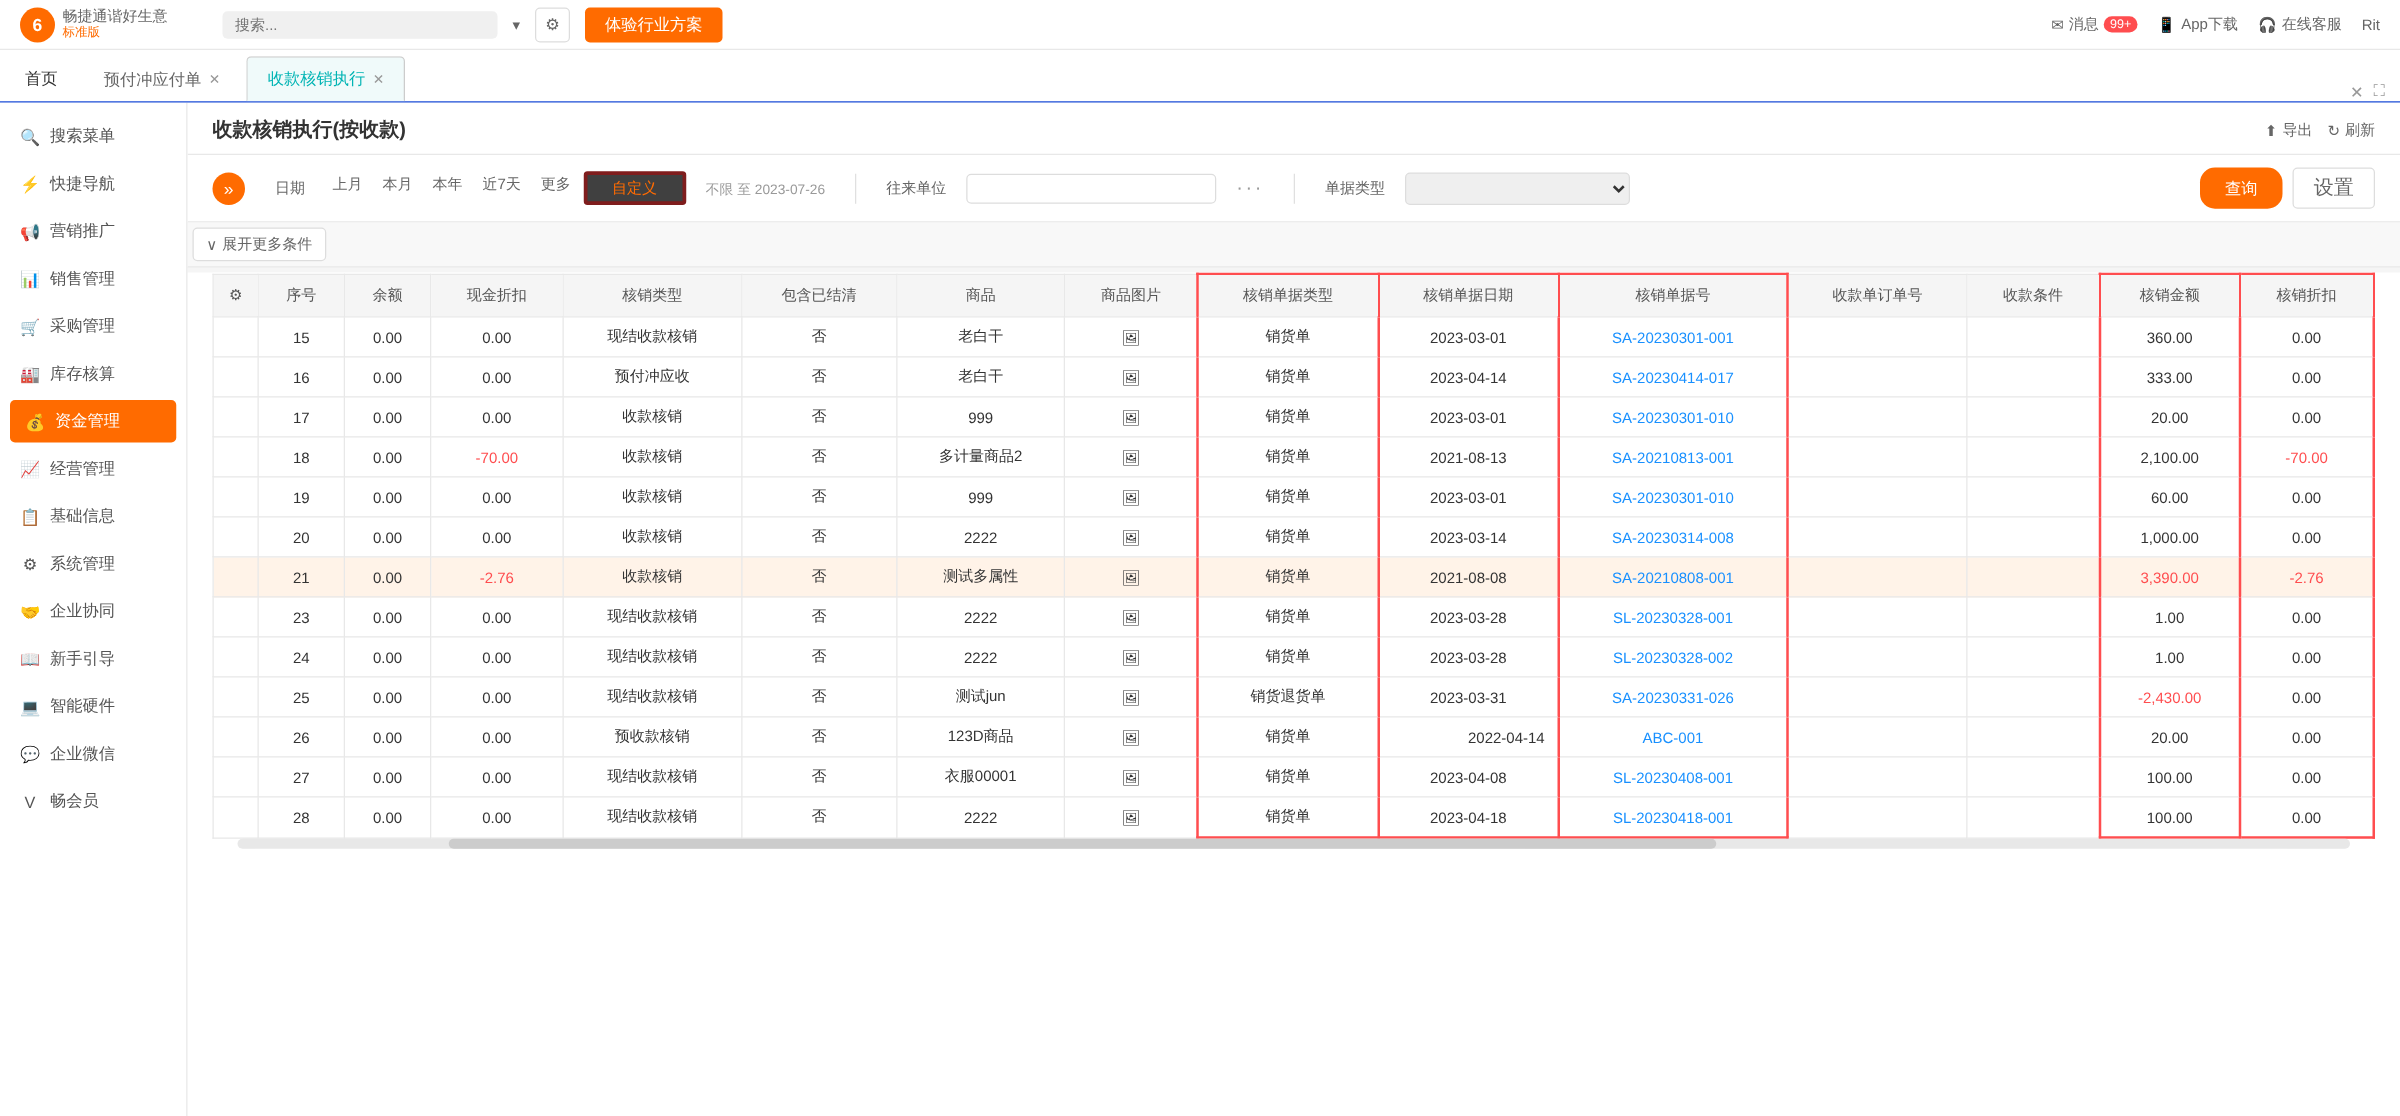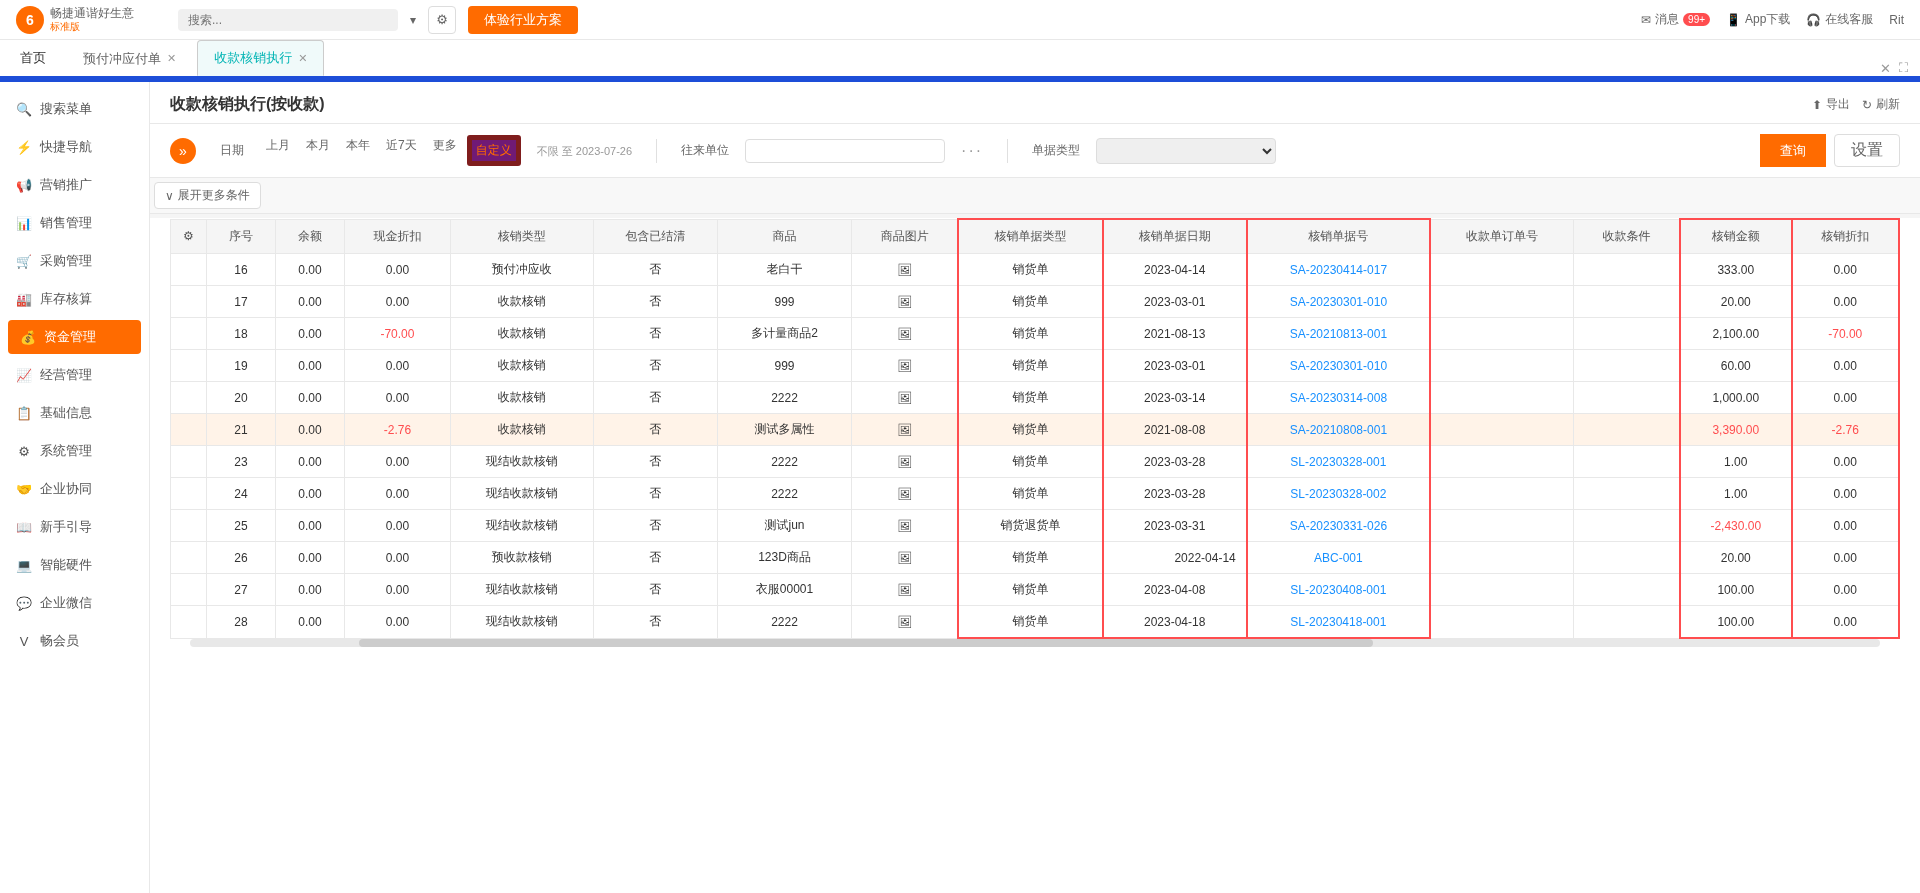--- a/index.html
+++ b/index.html
@@ -12,21 +12,21 @@
     .logo-text { font-size: 12px; color: #666; line-height: 1.2; }
     .top-search { background: #f0f0f0; border-radius: 4px; padding: 4px 12px; font-size: 12px; color: #aaa; min-width: 200px; border: none; }
     .top-dropdown-btn { display: flex; align-items: center; gap: 4px; font-size: 12px; color: #666; cursor: pointer; }
     .gear-btn { width: 28px; height: 28px; border-radius: 4px; border: 1px solid #ddd; display: flex; align-items: center; justify-content: center; cursor: pointer; color: #666; }
     .industry-btn { background: #ff6b00; color: white; border: none; border-radius: 4px; padding: 5px 16px; font-size: 13px; cursor: pointer; }
     .top-right { display: flex; align-items: center; gap: 16px; margin-left: auto; font-size: 12px; color: #666; }
     .badge { background: #ff4d4f; color: white; border-radius: 10px; padding: 1px 5px; font-size: 10px; }
     .top-right-item { display: flex; align-items: center; gap: 4px; cursor: pointer; }
 
     
-    .tab-bar { height: 42px; background: #fff; display: flex; align-items: flex-end; border-bottom: 6px solid #1d4ed8; padding: 0; position: relative; }
+    .tab-bar { height: 42px; background: #fff; display: flex; align-items: flex-end; border-bottom: 1px solid #1d4ed8; padding: 0; position: relative; }
     .tab-item { height: 36px; padding: 0 16px; display: flex; align-items: center; gap: 6px; font-size: 13px; color: #666; cursor: pointer; border: 1px solid transparent; border-bottom: none; position: relative; margin-left: 4px; }
     .tab-item.home { color: #333; font-weight: 500; border: none; padding: 0 16px; }
     .tab-item.active { background: #f0fafa; border-color: #ccc; color: #00b4b4; border-radius: 4px 4px 0 0; border-bottom: 1px solid #f0fafa; }
     .tab-close { color: #999; font-size: 11px; cursor: pointer; }
     .tab-bar-actions { margin-left: auto; display: flex; align-items: center; gap: 8px; padding-right: 12px; }
 
     
     .main-layout { display: flex; height: calc(893px - 82px); }
 
     
@@ -43,25 +43,25 @@
     .page-title { font-size: 16px; font-weight: 600; color: #333; }
     .header-actions { display: flex; gap: 12px; align-items: center; }
     .export-btn, .refresh-btn { display: flex; align-items: center; gap: 4px; font-size: 12px; color: #666; cursor: pointer; }
 
     
     .filter-bar { padding: 10px 20px; background: #fff; border-bottom: 1px solid #e8e8e8; }
     .filter-row { display: flex; align-items: center; gap: 16px; }
     .filter-label { font-size: 12px; color: #666; }
     .date-btns { display: flex; gap: 4px; }
     .date-btn { font-size: 12px; color: #666; cursor: pointer; padding: 2px 6px; border-radius: 3px; }
-    .date-btn.custom { color: #ff6b00; background: #701a75; border: 5px solid #7f1d1d; padding: 2px 4px; border-radius: 3px; }
+    .date-btn.custom { color: #ff6b00; background: #404040; border: 3px solid #7f1d1d; padding: 2px 20px; border-radius: 3px; }
     .date-range { font-size: 11px; color: #999; margin-top: 2px; }
     .filter-input { border: 1px solid #ddd; border-radius: 4px; padding: 4px 8px; font-size: 12px; color: #333; min-width: 160px; }
     .filter-select { border: 1px solid #ddd; border-radius: 4px; padding: 4px 8px; font-size: 12px; color: #333; min-width: 180px; }
-    .query-btn { background: #ff6b00; color: white; border: none; border-radius: 0; padding: 6px 20px; font-size: 13px; cursor: pointer; }
+    .query-btn { background: #ff6b00; color: white; border: none; border-radius: 12px; padding: 6px 20px; font-size: 13px; cursor: pointer; }
     .settings-btn { background: white; color: #666; border: 1px solid #ddd; border-radius: 4px; padding: 5px 16px; font-size: 16px; cursor: pointer; }
     .expand-btn { display: flex; align-items: center; gap: 4px; font-size: 12px; color: #666; cursor: pointer; border: 1px solid #ddd; border-radius: 4px; padding: 4px 10px; background: white; }
     .more-dots { color: #999; font-size: 16px; letter-spacing: 2px; }
 
     
     .table-container { flex: 1; overflow: auto; padding: 0 20px 10px; }
     table { width: 100%; border-collapse: collapse; background: white; font-size: 12px; }
     thead th { background: #f5f5f5; border: 1px solid #e8e8e8; padding: 8px 10px; text-align: center; font-weight: 500; color: #555; white-space: nowrap; position: sticky; top: 0; z-index: 10; }
     tbody td { border: 1px solid #e8e8e8; padding: 7px 10px; text-align: center; white-space: nowrap; }
     tbody tr.highlighted { background: #fff3e8; }
@@ -274,20 +274,37 @@
             <th style="border: 2px solid #ff4d4f; border-bottom: none;">核销单据类型</th>
             <th style="border: 2px solid #ff4d4f; border-bottom: none;">核销单据日期</th>
             <th style="border: 2px solid #ff4d4f; border-bottom: none;">核销单据号</th>
             <th>收款单订单号</th>
             <th>收款条件</th>
             <th style="border: 2px solid #ff4d4f; border-bottom: none;">核销金额</th>
             <th style="border: 2px solid #ff4d4f; border-bottom: none;">核销折扣</th>
           </tr>
         </thead>
         <tbody id="table-body">
+        <tr>
+              <td></td>
+              <td>15</td>
+              <td>0.00</td>
+              <td>0.00</td>
+              <td>现结收款核销</td>
+              <td>否</td>
+              <td>老白干</td>
+              <td>🖼</td>
+              <td style="border-left: 2px solid rgb(255, 77, 79); border-right: 2px solid rgb(255, 77, 79);">销货单</td>
+              <td style="border-left: 2px solid rgb(255, 77, 79); border-right: 2px solid rgb(255, 77, 79);">2023-03-01</td>
+              <td style="border-left: 2px solid rgb(255, 77, 79); border-right: 2px solid rgb(255, 77, 79);"><a class="link-text" href="#">SA-20230301-001</a></td>
+              <td></td>
+              <td></td>
+              <td style="border-left: 2px solid rgb(255, 77, 79); border-right: 2px solid rgb(255, 77, 79);">360.00</td>
+              <td style="border-left: 2px solid rgb(255, 77, 79); border-right: 2px solid rgb(255, 77, 79);">0.00</td>
+            </tr>
             <tr>
               <td></td>
               <td>16</td>
               <td>0.00</td>
               <td>0.00</td>
               <td>预付冲应收</td>
               <td>否</td>
               <td>老白干</td>
               <td>🖼</td>
               <td style="border-left: 2px solid rgb(255, 77, 79); border-right: 2px solid rgb(255, 77, 79);">销货单</td>

